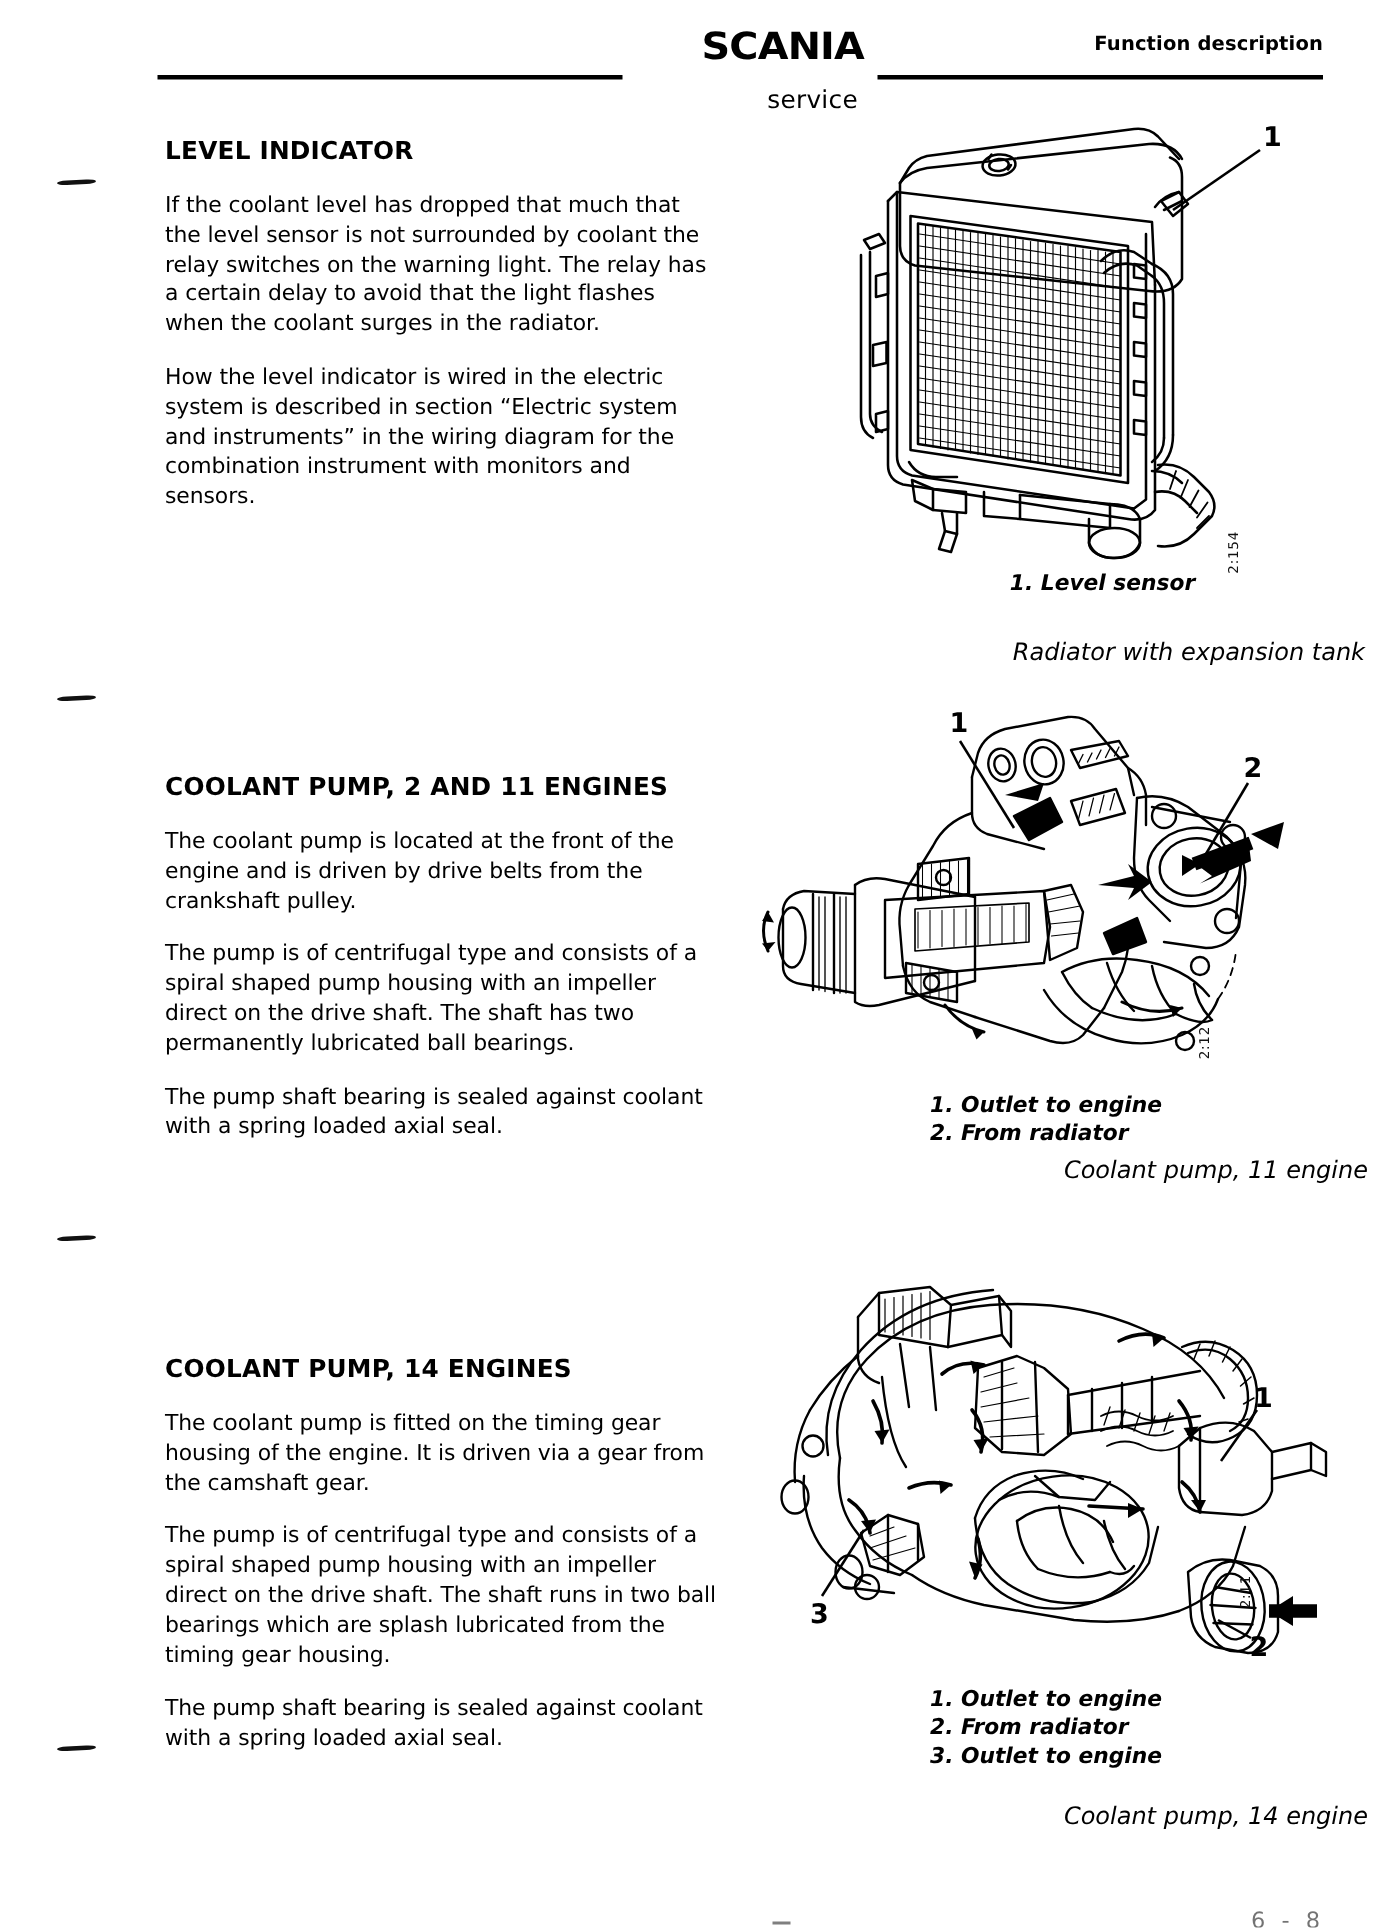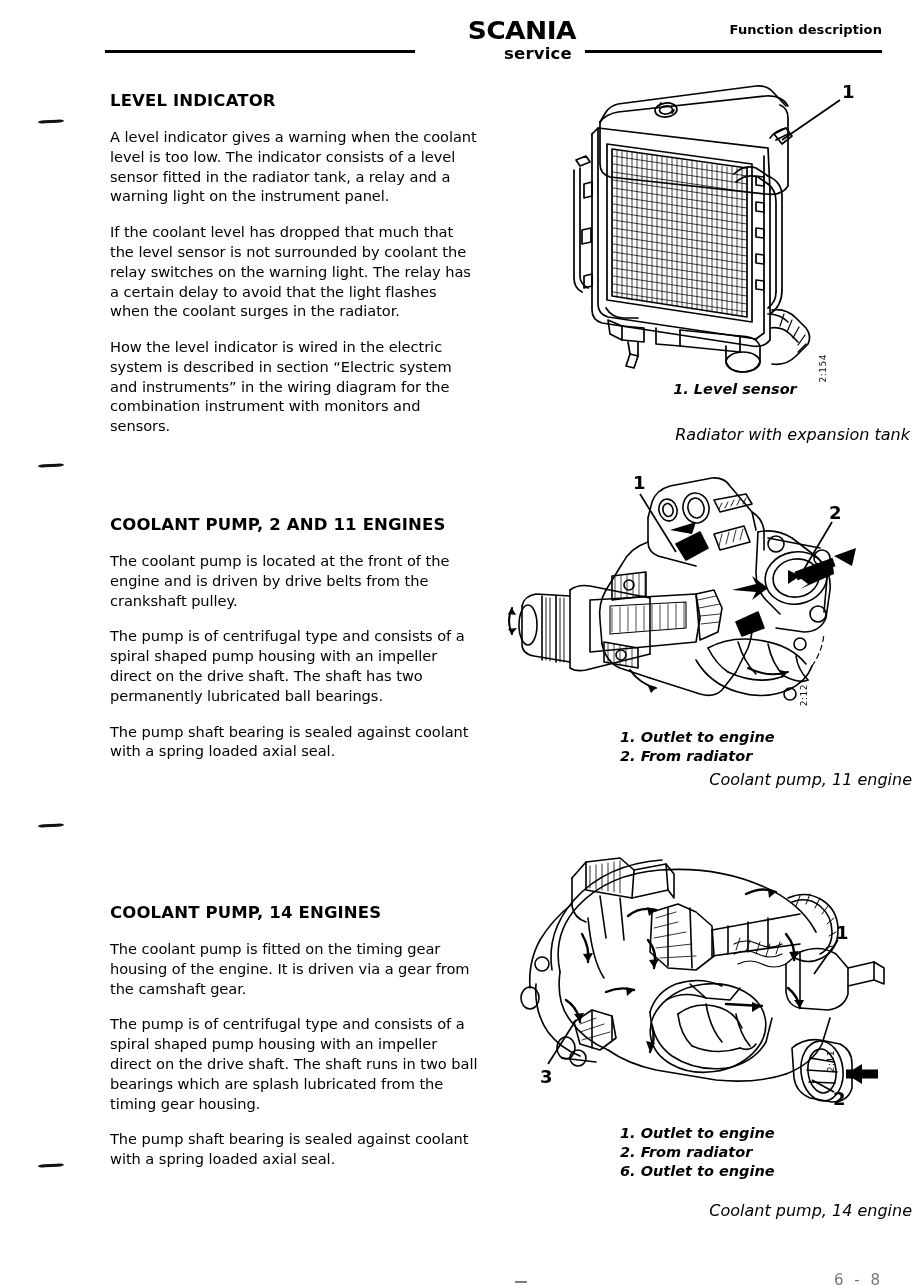--- a/index.html
+++ b/index.html
@@ -36,22 +36,22 @@
     font-family: "DejaVu Sans", "Liberation Sans", sans-serif;
     font-weight: bold;
     font-size: 25px;
     letter-spacing: -0.5px;
     transform: scaleX(1.06);
     display: block;
   }
   .brand-sub {
     display: block;
     font-size: 16.5px;
-    font-weight: bold;
-    margin-top: 3px;
+    font-weight: normal;
+    margin-top: 16px;
     letter-spacing: 0.2px;
   }
   .header-title {
     position: absolute;
     right: 33px;
     top: 22px;
     font-size: 13px;
     font-weight: bold;
     letter-spacing: 0.1px;
     white-space: nowrap;
@@ -177,21 +177,20 @@
   <div class="rule-right"></div>
 </div>
 
 <div class="margin-tick" style="top:120px;"></div>
 <div class="margin-tick" style="top:464px;"></div>
 <div class="margin-tick" style="top:824px;"></div>
 <div class="margin-tick" style="top:1164px;"></div>
 
 <div class="text-col" style="top:80px;">
   <h2 class="section-heading">LEVEL INDICATOR</h2>
-  <p class="body-para">A level indicator gives a warning when the coolant level is too low. The indicator consists of a level sensor fitted in the radiator tank, a relay and a warning light on the instrument panel.</p>
   <p class="body-para">If the coolant level has dropped that much that the level sensor is not surrounded by coolant the relay switches on the warning light. The relay has a certain delay to avoid that the light flashes when the coolant surges in the radiator.</p>
   <p class="body-para">How the level indicator is wired in the electric system is described in section “Electric system and instruments” in the wiring diagram for the combination instrument with monitors and sensors.</p>
 </div>
 
 <div class="figure" style="left:560px; top:78px; width:350px;">
   <div class="figure-art">
     <svg width="350" height="300" viewBox="0 0 350 300" fill="none" stroke="#000" stroke-width="1.7" stroke-linecap="round" stroke-linejoin="round">
 
       <path d="M40 44 L46 34 Q50 28 58 26 L196 8 Q206 7 212 13 L226 28"></path>
       <path d="M40 44 L40 86 Q40 96 50 99 L206 116 Q222 118 228 108 L228 40 Q228 30 220 27"></path>
@@ -611,19 +610,19 @@
     <svg style="position:absolute; left:0; top:0;" width="412" height="270" viewBox="0 0 412 270">
       <path d="M338 88 L314 122" stroke="#000" stroke-width="1.7" fill="none"></path>
       <path d="M334 240 L312 228" stroke="#000" stroke-width="1.7" fill="none"></path>
       <path d="M48 212 L76 168" stroke="#000" stroke-width="1.7" fill="none"></path>
     </svg>
   </div>
   <div class="fig-id" style="left:326px; top:198px;">2:11</div>
   <div class="legend" style="margin-top:2px; padding-left:120px;">
     <div>1. Outlet to engine</div>
     <div>2. From radiator</div>
-    <div>6. Outlet to engine</div>
+    <div>3. Outlet to engine</div>
   </div>
   <div class="figure-caption" style="margin-top:20px; padding-left:4px;">Coolant pump, 14 engine</div>
 </div>
 
 <div class="footer-mark"></div>
 <div class="page-number">6 - 8</div>
 
 </body></html>

